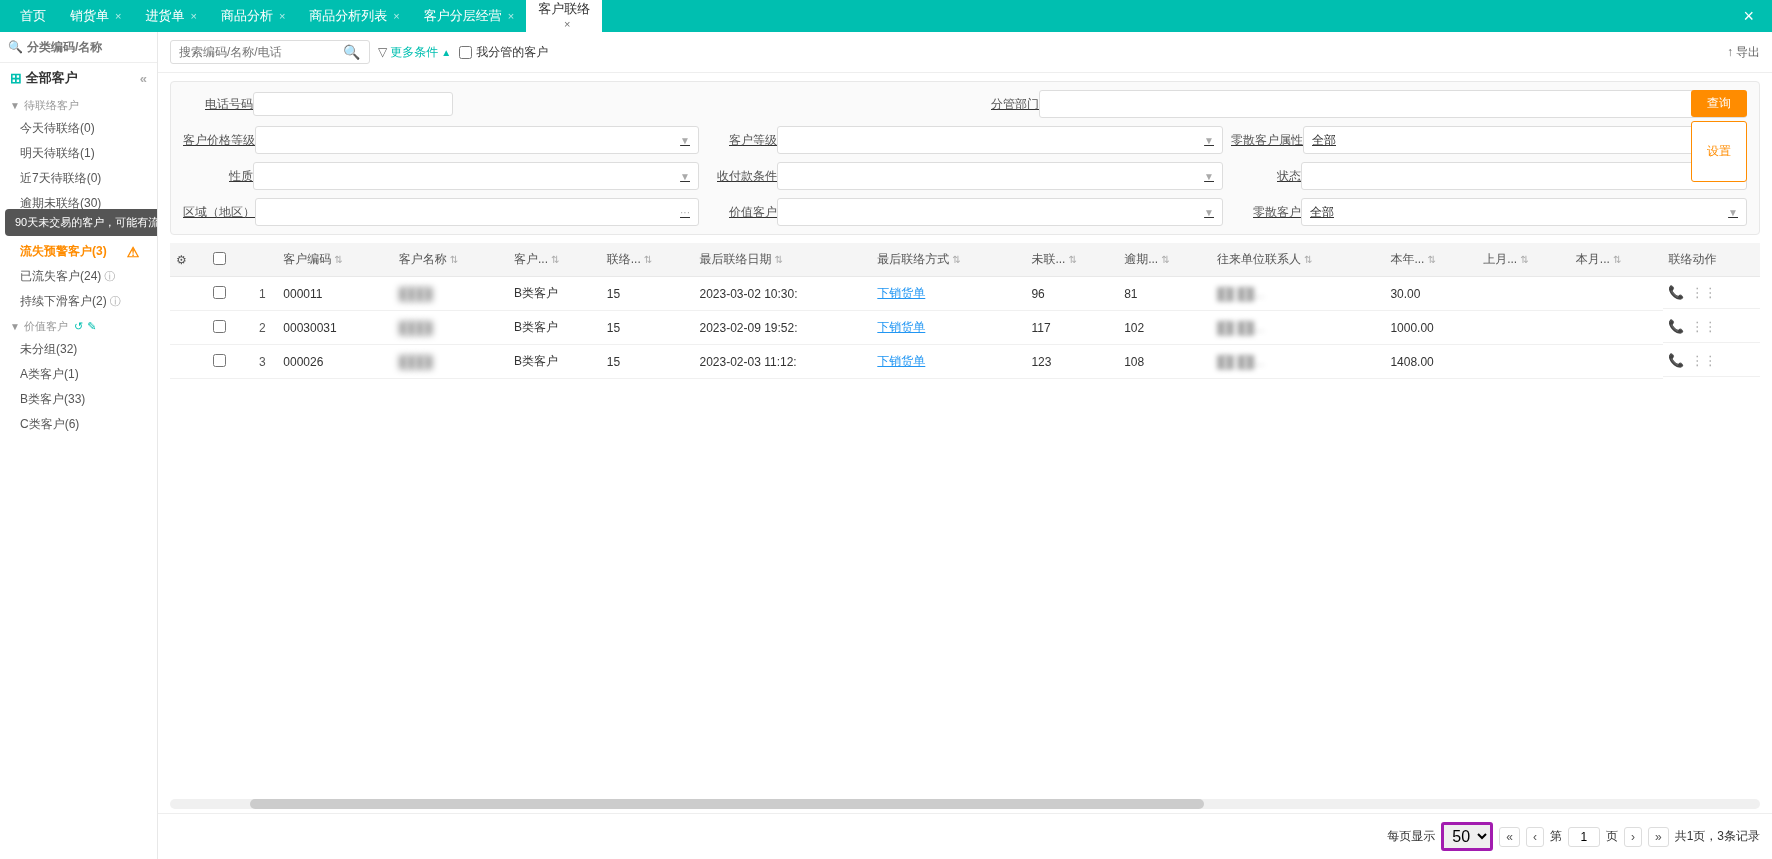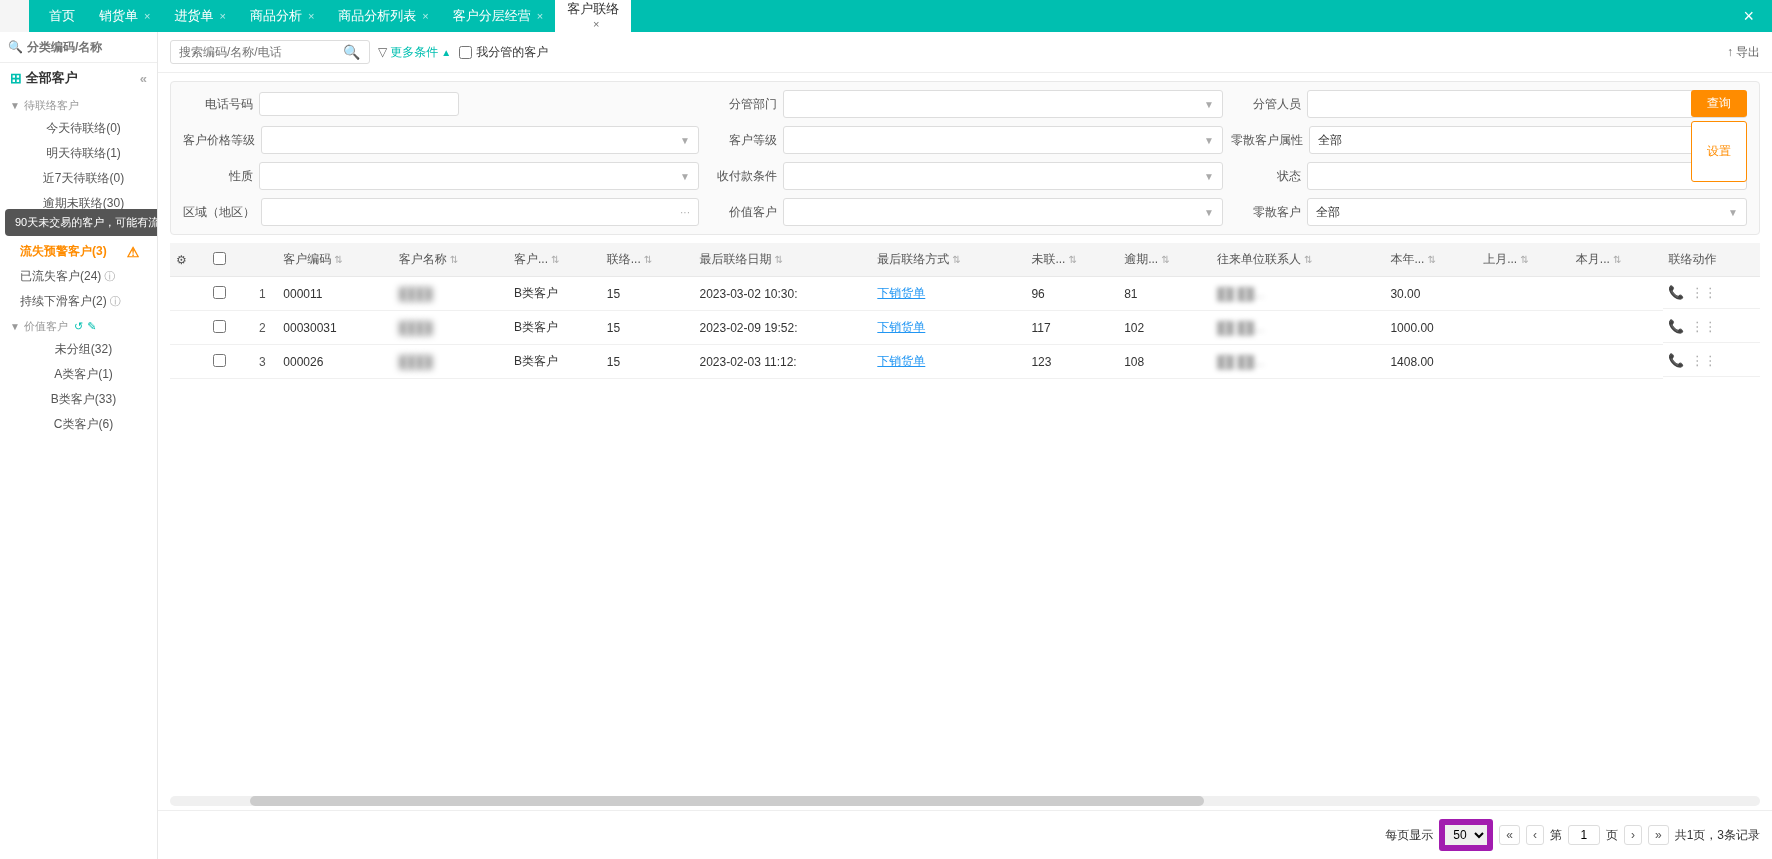--- a/index.html
+++ b/index.html
@@ -6,21 +6,20 @@
     body { font-family: "Microsoft YaHei", Arial, sans-serif; font-size: 12px; background: #f5f5f5; color: #333; }
 
     
     .top-nav {
       background: #00bfb0;
       height: 32px;
       display: flex;
       align-items: center;
       padding: 0 8px;
       color: white;
-      margin-left: 29px;
     }
     .top-nav .nav-item {
       padding: 0 12px;
       height: 32px;
       display: flex;
       align-items: center;
       cursor: pointer;
       font-size: 13px;
       white-space: nowrap;
     }
@@ -74,21 +73,20 @@
       align-items: center;
       gap: 4px;
       cursor: pointer;
     }
     .sidebar-group-title .arrow { font-size: 10px; color: #999; }
     .sidebar-item {
       padding: 4px 10px 4px 20px;
       font-size: 12px;
       cursor: pointer;
       color: #555;
-      text-align: center;
     }
     .sidebar-item.active { color: #ff8c00; font-weight: bold; }
 
     
     .content-area {
       flex: 1;
       display: flex;
       flex-direction: column;
       overflow: hidden;
       background: white;
@@ -157,22 +155,22 @@
     }
     .filter-row {
       display: flex;
       align-items: center;
       gap: 8px;
       margin-bottom: 8px;
     }
     .filter-field {
       display: flex;
       align-items: center;
-      gap: 6px;
       flex: 1;
+      text-decoration: underline;
     }
     .filter-label {
       font-size: 12px;
       color: #555;
       white-space: nowrap;
       min-width: 70px;
       text-align: right;
     }
     .filter-input {
       border: 1px solid #ddd;
@@ -255,24 +253,24 @@
     .pagination {
       padding: 8px 12px;
       display: flex;
       align-items: center;
       justify-content: flex-end;
       gap: 6px;
       font-size: 12px;
       border-top: 1px solid #eee;
     }
     .pagination select {
-      border: 6px solid #a21caf;
+      border: 3px solid #a21caf;
       border-radius: 3px;
       padding: 2px 4px;
-      font-size: 12px;
+      font-size: 16px;
       outline: none;
     }
     .pag-btn {
       border: 1px solid #ddd;
       background: white;
       border-radius: 3px;
       padding: 2px 6px;
       cursor: pointer;
       font-size: 12px;
       color: #555;
@@ -445,27 +443,20 @@
       <div class="filter-row">
         <div class="filter-field">
           <span class="filter-label">电话号码</span>
           <input class="filter-input" type="text" style="max-width: 200px;">
         </div>
         <div class="filter-field">
           <span class="filter-label">分管部门</span>
           <div class="filter-select">
             <span></span>
             <span class="select-arrow">▼</span>
-          </div>
-        </div>
-        <div class="filter-field">
-          <span class="filter-label">分管人员</span>
-          <div class="filter-select">
-            <span></span>
-            <span class="select-arrow">···</span>
           </div>
         </div>
       </div>
 
       <div class="filter-row">
         <div class="filter-field">
           <span class="filter-label">客户价格等级</span>
           <div class="filter-select">
             <span></span>
             <span class="select-arrow">▼</span>

